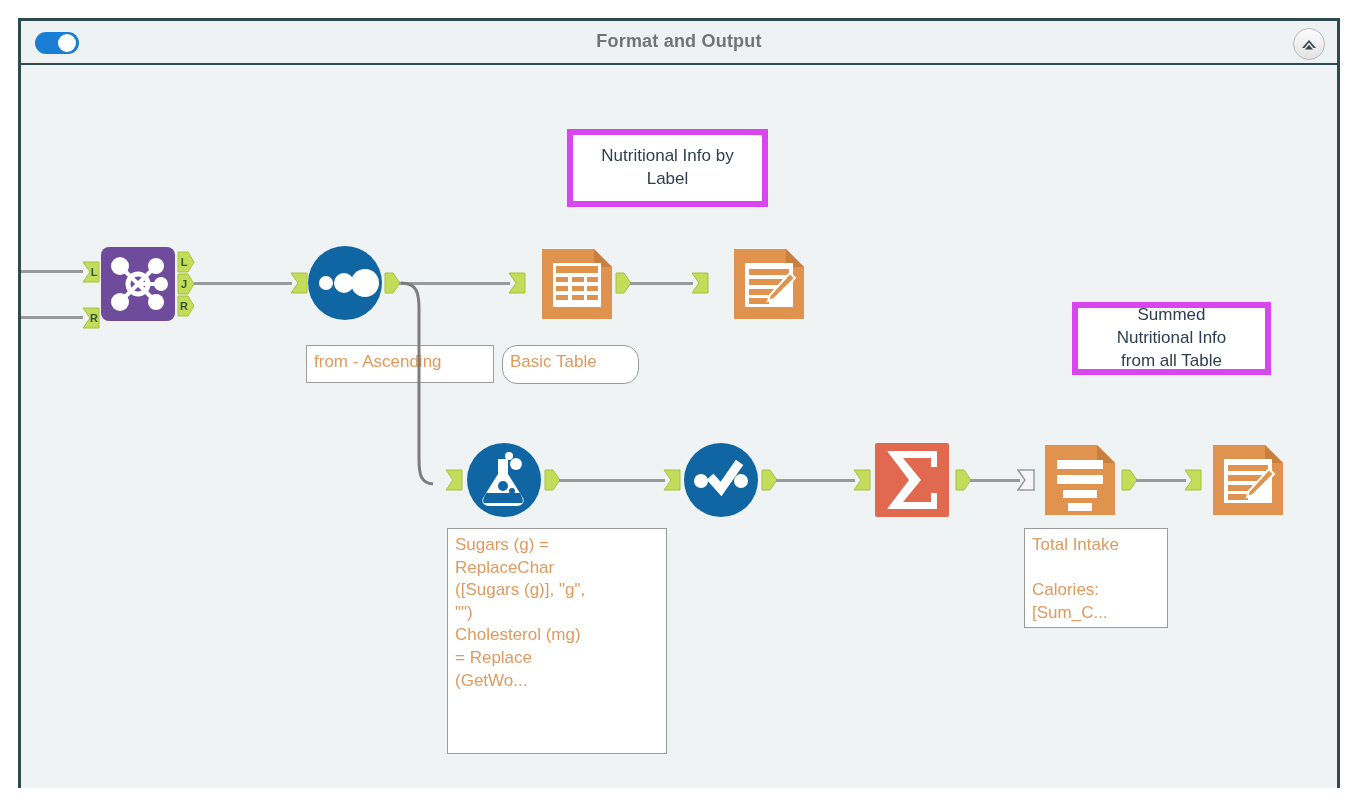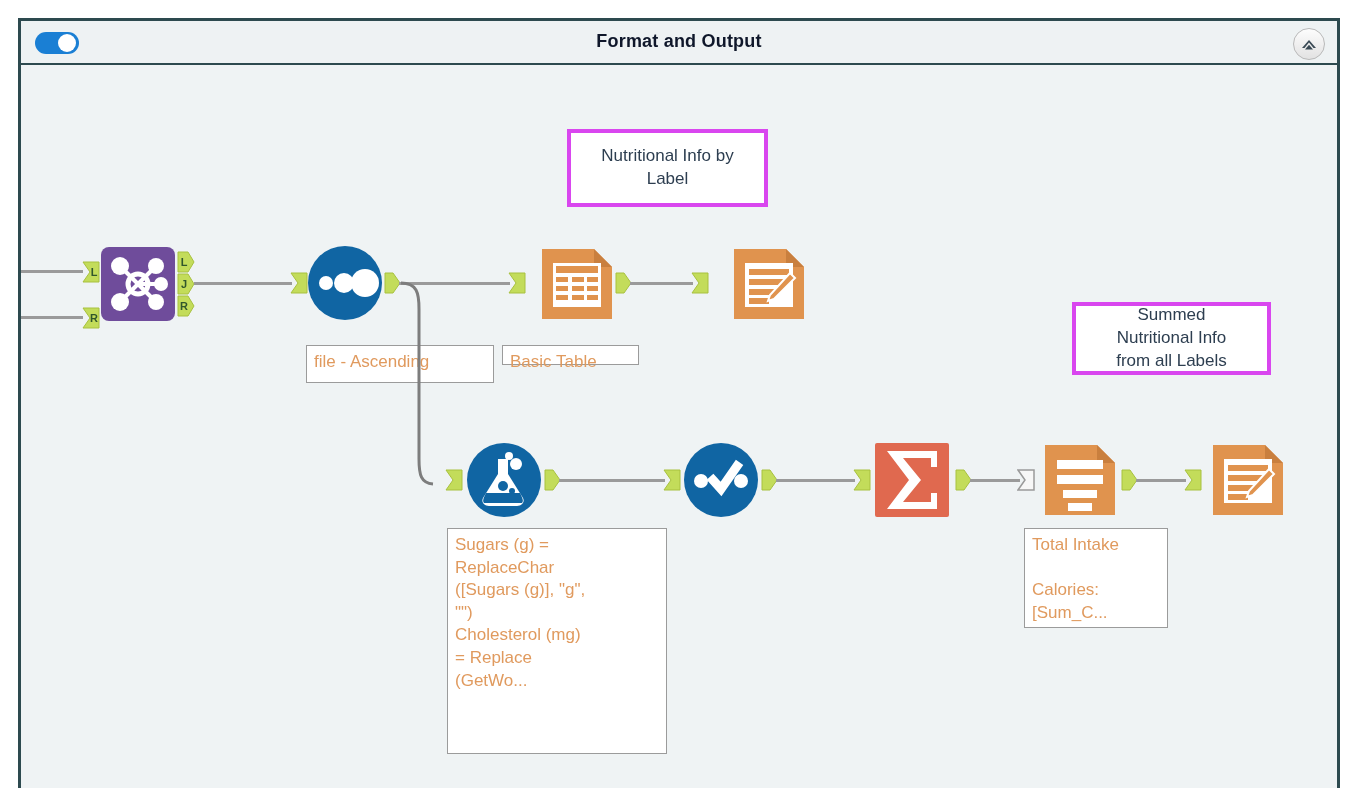--- a/index.html
+++ b/index.html
@@ -23,21 +23,21 @@
     background:#eef2f3;
     border-bottom:2px solid #2d4a4f;
     box-sizing:border-box;
   }
   .title{
     position:absolute;
     left:0;right:0;top:10px;
     text-align:center;
     font-size:18px;
     font-weight:bold;
-    color:#0f172a;
+    color:#737373;
     letter-spacing:.2px;
   }
   .toggle{
     position:absolute;
     left:14px;top:11px;
     width:44px;height:22px;
     border-radius:11px;
     background:#1a7fd4;
     cursor:pointer;
   }
@@ -103,21 +103,21 @@
     color:#e09a5e;
     font-size:17px;
     line-height:1.33;
     padding:5px 7px;
     box-sizing:border-box;
     white-space:pre-wrap;
   }
   .comment{
     position:absolute;
     background:#ffffff;
-    border:4px solid #d946ef;
+    border:6px solid #d946ef;
     color:#2d3e50;
     font-size:17px;
     line-height:1.35;
     text-align:center;
     box-sizing:border-box;
     display:flex;
     align-items:center;
     justify-content:center;
     white-space:pre-line;
     padding:4px;
@@ -214,21 +214,21 @@
           <circle cx="36" cy="37" r="10" fill="#ffffff"></circle>
           <circle cx="57" cy="37" r="14" fill="#ffffff"></circle>
         </svg>
       </span>
     </div>
     <div class="anchor" style="left:363px;top:207px;">
       <svg width="18" height="22" viewBox="0 0 18 22">
         <path d="M1 1 L9 1 L16 11 L9 21 L1 21 Z" fill="#c3dc5a" stroke="#a8c13f" stroke-width="1"></path>
       </svg>
     </div>
-    <div class="annot" style="left:285px;top:280px;width:188px;height:38px;">file - Ascending</div>
+    <div class="annot" style="left:285px;top:280px;width:188px;height:38px;">from - Ascending</div>
 
     <div class="wire h" style="left:378px;top:217px;width:111px;"></div>
 
     <svg class="wirecurve" style="left:378px;top:214px;" width="50" height="210" viewBox="0 0 50 210">
       <path d="M2 4 C 18 4, 20 14, 20 30 L20 180 C20 196, 22 204, 34 205" fill="none" stroke="#7d7d7d" stroke-width="3"></path>
     </svg>
 
     <div class="anchor" style="left:487px;top:207px;">
       <svg width="18" height="22" viewBox="0 0 18 22">
         <path d="M1 1 L17 1 L17 21 L1 21 L8 11 Z" fill="#c3dc5a" stroke="#a8c13f" stroke-width="1"></path>
@@ -251,21 +251,21 @@
           <rect x="32" y="48" width="12" height="5" fill="#e0934e"></rect>
           <rect x="47" y="48" width="11" height="5" fill="#e0934e"></rect>
         </svg>
       </span>
     </div>
     <div class="anchor" style="left:594px;top:207px;">
       <svg width="18" height="22" viewBox="0 0 18 22">
         <path d="M1 1 L9 1 L16 11 L9 21 L1 21 Z" fill="#c3dc5a" stroke="#a8c13f" stroke-width="1"></path>
       </svg>
     </div>
-    <div class="annot" style="left:481px;top:280px;width:137px;height:20px;">Basic Table</div>
+    <div class="annot" style="left:481px;top:280px;width:137px;height:39px;border-radius:15px;">Basic Table</div>
 
     <div class="wire h" style="left:609px;top:217px;width:63px;"></div>
 
     <div class="anchor" style="left:670px;top:207px;">
       <svg width="18" height="22" viewBox="0 0 18 22">
         <path d="M1 1 L17 1 L17 21 L1 21 L8 11 Z" fill="#c3dc5a" stroke="#a8c13f" stroke-width="1"></path>
       </svg>
     </div>
     <div class="doc" style="left:711px;top:182px;">
       <span>
@@ -280,21 +280,21 @@
           <path d="M58 26 L63 31 L42 52 L36 54 L38 48 Z" fill="#e0934e" stroke="#ffffff" stroke-width="2"></path>
         </svg>
       </span>
     </div>
 
     <div class="comment" style="left:546px;top:64px;width:201px;height:78px;">Nutritional Info by
 Label</div>
 
     <div class="comment" style="left:1051px;top:237px;width:199px;height:73px;">Summed
 Nutritional Info
-from all Labels</div>
+from all Table</div>
 
     <div class="anchor" style="left:424px;top:404px;">
       <svg width="18" height="22" viewBox="0 0 18 22">
         <path d="M1 1 L17 1 L17 21 L1 21 L8 11 Z" fill="#c3dc5a" stroke="#a8c13f" stroke-width="1"></path>
       </svg>
     </div>
     <div class="tool tool-circle formula" style="left:446px;top:378px;">
       <span>
         <svg width="74" height="74" viewBox="0 0 74 74">
           <circle cx="42" cy="13" r="4" fill="#ffffff"></circle>

